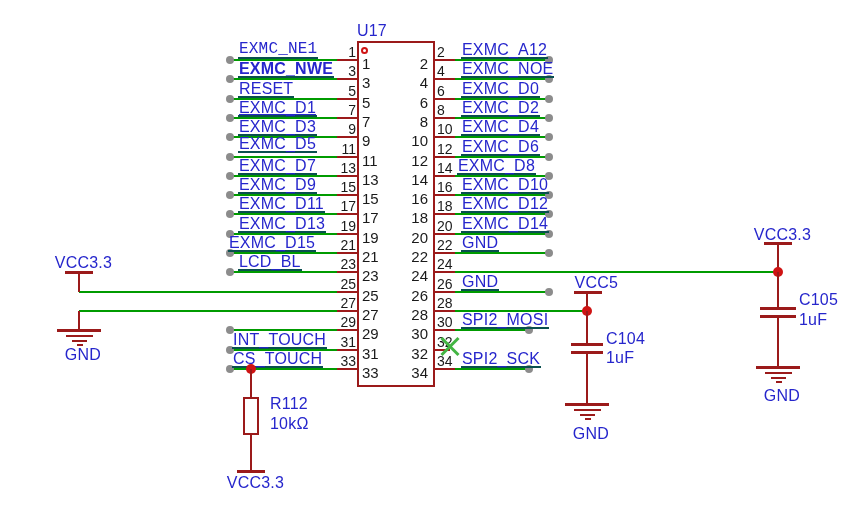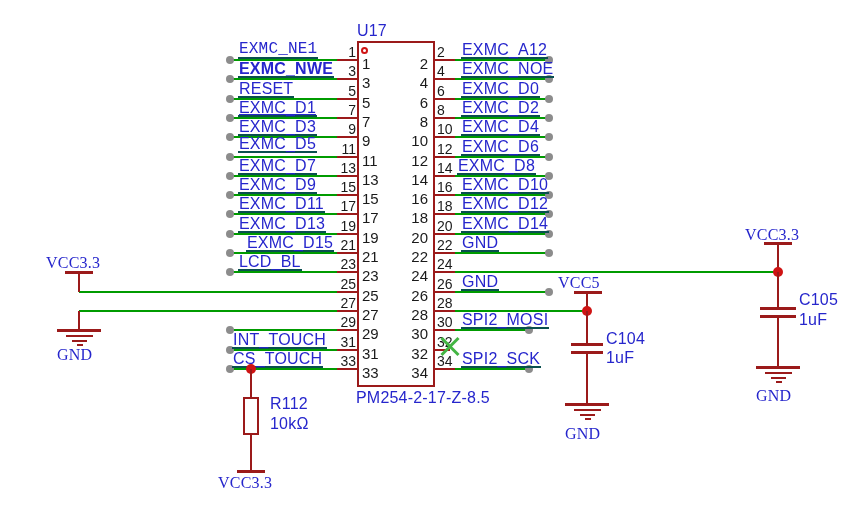--- a/index.html
+++ b/index.html
@@ -12,39 +12,38 @@
   .wire{position:absolute;height:2px;background:var(--green);}
   .stub{position:absolute;height:2px;background:var(--maroon);}
   .vstem{position:absolute;width:2px;background:var(--maroon);}
   .dot-gray{position:absolute;width:8px;height:8px;border-radius:50%;background:var(--gray);}
   .dot-red{position:absolute;width:10px;height:10px;border-radius:50%;background:var(--red);}
   .pnum{position:absolute;font-size:14px;line-height:13px;color:var(--ink);white-space:nowrap;}
   .pnum-in{position:absolute;font-size:15px;line-height:14px;color:var(--ink);white-space:nowrap;}
   .netlabel{position:absolute;font-size:16px;line-height:15px;letter-spacing:.2px;color:var(--blue);
             border-bottom:2px solid var(--teal);white-space:nowrap;padding:0 1px;}
   .bluetxt{position:absolute;font-size:16px;line-height:15px;letter-spacing:.2px;color:var(--blue);white-space:nowrap;}
-  .ctr{text-align:left;font-family:Liberation Serif, serif;}
+  .ctr{text-align:right;}
   .vbar{position:absolute;height:3px;background:var(--maroon);}
   .gbar{position:absolute;background:var(--maroon);}
   #chip-box{position:absolute;left:357px;top:41px;width:78px;height:346px;
             box-sizing:border-box;border:2px solid var(--maroon);background:#fff;}
   #pin1-ring{position:absolute;left:361px;top:47px;width:7px;height:7px;box-sizing:border-box;
              border:2px solid var(--red);border-radius:50%;background:#fff;}
   .rbody{position:absolute;box-sizing:border-box;border:2px solid var(--maroon);background:#fff;}
   .plate{position:absolute;height:3px;background:var(--maroon);}
   .ncx{position:absolute;width:24px;height:3px;background:var(--nc);}
 </style>
 </head>
 <body>
 
 <div id="canvas">
 
   <div id="chip-box"></div>
   <div class="bluetxt" style="left:357px;top:23px;">U17</div>
-  <div class="bluetxt" style="left:356px;top:390px;">PM254-2-17-Z-8.5</div>
   <div id="pin1-ring"></div>
 
   <div id="rows">
       <div class="wire" style="left:230px;top:59px;width:107px;"></div>
       <div class="stub" style="left:337px;top:59px;width:22px;"></div>
       <div class="dot-gray" style="left:226px;top:56px;"></div>
       <div class="stub" style="left:434px;top:59px;width:21px;"></div>
       <div class="wire" style="left:455px;top:59px;width:93px;"></div>
       <div class="dot-gray" style="left:545px;top:56px;"></div>
       <div class="pnum" style="left:326px;top:46px;width:30px;text-align:right;">1</div>
@@ -164,21 +163,21 @@
       <div class="wire" style="left:230px;top:252px;width:107px;"></div>
       <div class="stub" style="left:337px;top:252px;width:22px;"></div>
       <div class="dot-gray" style="left:226px;top:249px;"></div>
       <div class="stub" style="left:434px;top:252px;width:21px;"></div>
       <div class="wire" style="left:455px;top:252px;width:93px;"></div>
       <div class="dot-gray" style="left:545px;top:249px;"></div>
       <div class="pnum" style="left:326px;top:239px;width:30px;text-align:right;">21</div>
       <div class="pnum" style="left:437px;top:239px;width:30px;">22</div>
       <div class="pnum-in" style="left:362px;top:250px;width:30px;">21</div>
       <div class="pnum-in" style="left:398px;top:250px;width:30px;text-align:right;">22</div>
-      <div class="netlabel" style="left:246px;top:235px;">EXMC_D15</div>
+      <div class="netlabel" style="left:228px;top:235px;">EXMC_D15</div>
       <div class="netlabel" style="left:461px;top:235px;">GND</div>
       <div class="wire" style="left:230px;top:271px;width:107px;"></div>
       <div class="stub" style="left:337px;top:271px;width:22px;"></div>
       <div class="dot-gray" style="left:226px;top:268px;"></div>
       <div class="stub" style="left:434px;top:271px;width:21px;"></div>
       <div class="wire" style="left:455px;top:271px;width:323px;"></div>
       <div class="pnum" style="left:326px;top:258px;width:30px;text-align:right;">23</div>
       <div class="pnum" style="left:437px;top:258px;width:30px;">24</div>
       <div class="pnum-in" style="left:362px;top:269px;width:30px;">23</div>
       <div class="pnum-in" style="left:398px;top:269px;width:30px;text-align:right;">24</div>

